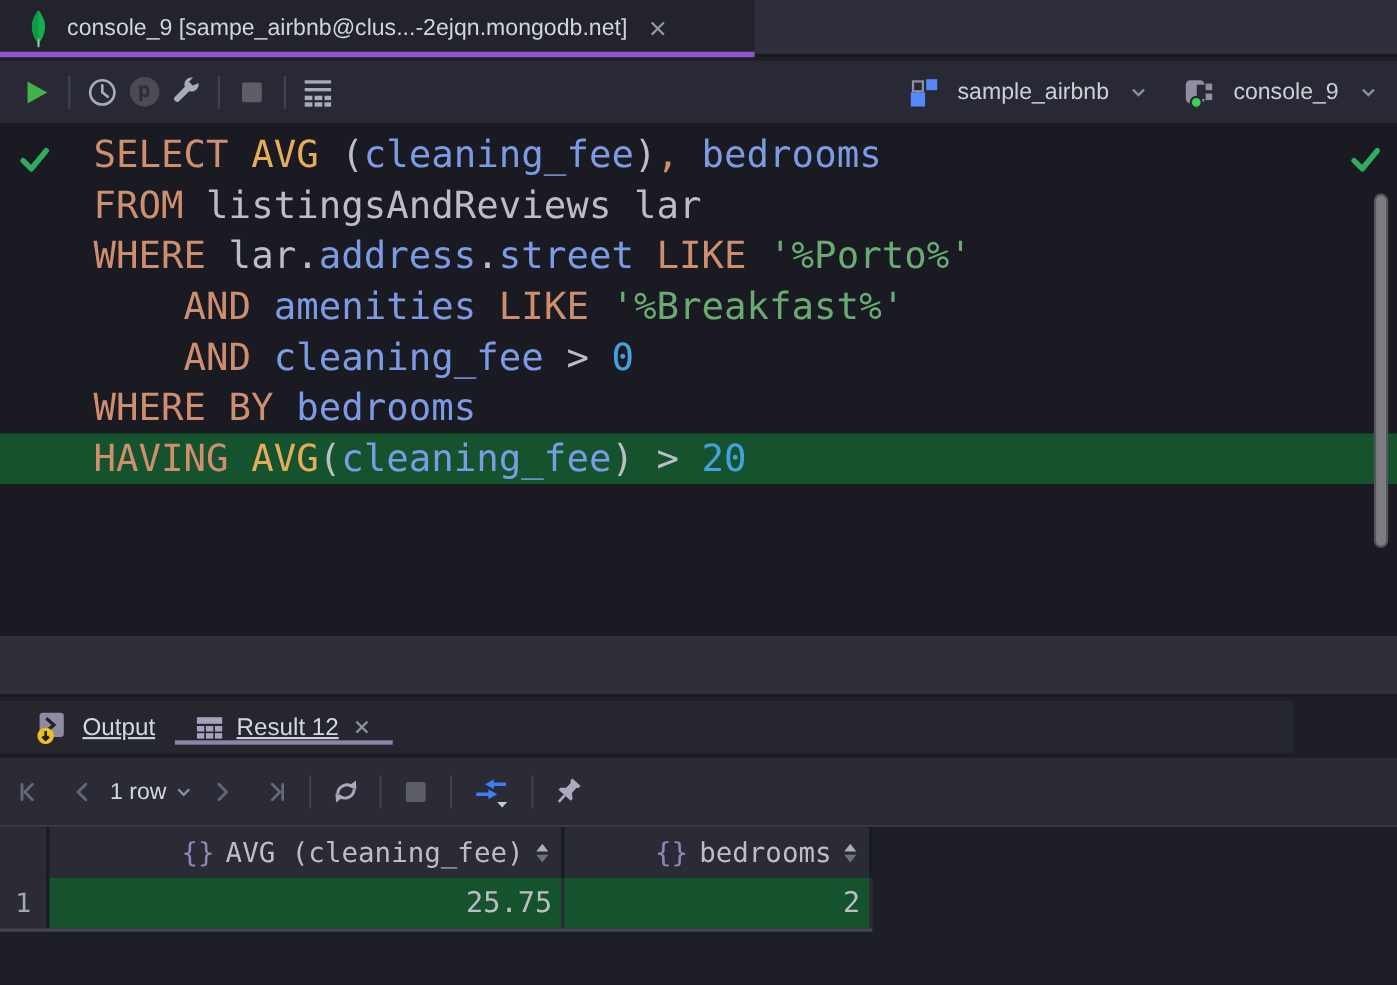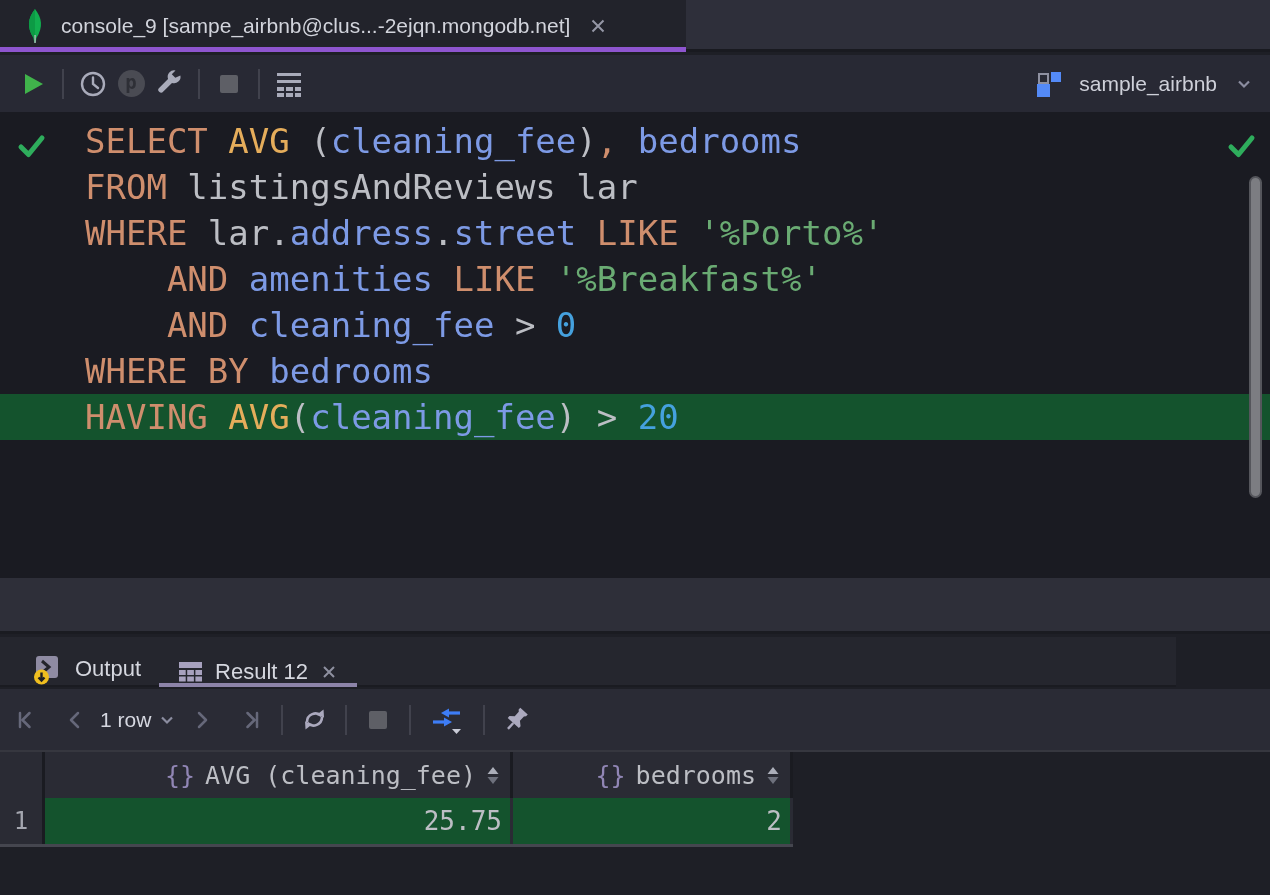--- a/index.html
+++ b/index.html
@@ -28,21 +28,21 @@
   .tok-kw{color:#CF8E6D} .tok-fn{color:#E5AD5B} .tok-id{color:#7D9AE5}
   .tok-str{color:#6AAB73} .tok-num{color:#45A1DE} .tok-pl{color:#BCBEC4}
   .gutter-check { position:absolute; left:17px; top:16px; }
   .inline-check { position:absolute; right:14px; top:16px; }
   .scroll-thumb { position:absolute; right:8px; top:64px; width:13px; height:322px; background:#7C7D82; border-radius:7px; border:2px solid #55565C; }
 
   
   .band { position:absolute; top:578px; left:0; width:1270px; height:56px; background:#2E2F39; border-bottom:3px solid #1A1B21; }
 
   
-  .rtabs { position:absolute; top:637px; left:0; width:1176px; height:50px; background:#25262E; border-bottom:2px solid #1A1B21; display:flex; align-items:flex-end; padding-left:14px; font-size:22px; }
+  .rtabs { position:absolute; top:637px; left:0; width:1176px; height:50px; background:#25262E; border-bottom:2px solid #1A1B21; display:flex; align-items:center; padding-left:14px; font-size:22px;text-decoration:underline; }
   .rtab { display:flex; align-items:center; gap:11px; padding:0 18px; position:relative; color:#D5D7DF; }
   .rtab.active .rbar { position:absolute; left:0; bottom:-2px; width:100%; height:4px; background:#8D84A9; }
 
   
   .rtoolbar { position:absolute; top:689px; left:0; width:1270px; height:61px; background:#2A2B35; display:flex; align-items:center; padding-left:10px; }
   .nbtn { width:34px; height:34px; display:flex; align-items:center; justify-content:center; flex:none; }
   .rowsel { display:flex; align-items:center; gap:6px; margin:12px 8px; font-size:21px; color:#D5D7E0; }
 
   
   .grid-topline { position:absolute; top:750px; left:0; width:1270px; height:2px; background:#36373F; }
@@ -120,20 +120,33 @@
 
   <div class="tb-right">
     <div class="selector">
       <svg width="27" height="27" viewBox="0 0 27 27">
         <rect x="4" y="4" width="9" height="9" fill="none" stroke="#8E90A0" stroke-width="2"></rect>
         <path d="M8.5 13 V21 H15" fill="none" stroke="#8E90A0" stroke-width="2"></path>
         <rect x="16" y="2" width="10" height="10" fill="#548AF7"></rect>
         <rect x="2" y="14" width="13" height="13" fill="#548AF7"></rect>
       </svg>
       <span>sample_airbnb</span>
+      <svg width="20" height="20" viewBox="0 0 20 20">
+          <path d="M5 7.5 L10 12.5 L15 7.5" fill="none" stroke="#8B8DA0" stroke-width="2.2"></path>
+        </svg>
+    </div>
+    <div class="selector">
+      <svg width="29" height="29" viewBox="0 0 29 29">
+        <rect x="3" y="4" width="17" height="21" rx="4" fill="#918EA2"></rect>
+        <rect x="13" y="8" width="8" height="13" fill="#282934"></rect>
+        <rect x="21" y="7" width="6" height="6" fill="#918EA2"></rect>
+        <rect x="21" y="16" width="6" height="6" fill="#918EA2"></rect>
+        <circle cx="12.5" cy="24" r="5" fill="#3FCE54" stroke="#282934" stroke-width="2"></circle>
+      </svg>
+      <span>console_9</span>
       <svg width="20" height="20" viewBox="0 0 20 20">
           <path d="M5 7.5 L10 12.5 L15 7.5" fill="none" stroke="#8B8DA0" stroke-width="2.2"></path>
         </svg>
     </div>
   </div>
 </div>
 
 <div class="editor">
   <div class="code" id="code-lines">
       <div class="cline"><span class="tok-kw">SELECT </span><span class="tok-fn">AVG </span><span class="tok-pl">(</span><span class="tok-id">cleaning_fee</span><span class="tok-pl">)</span><span class="tok-kw">,</span><span class="tok-pl"> </span><span class="tok-id">bedrooms</span></div>

